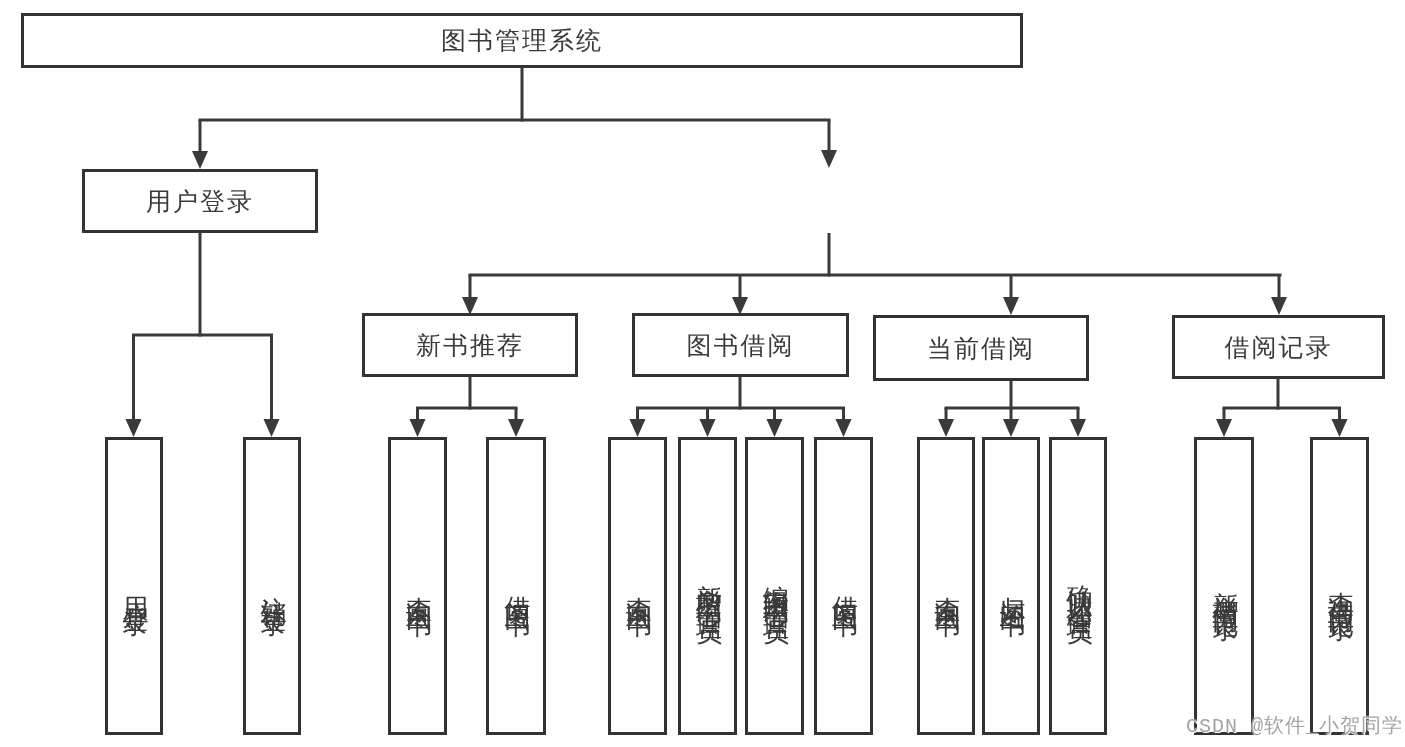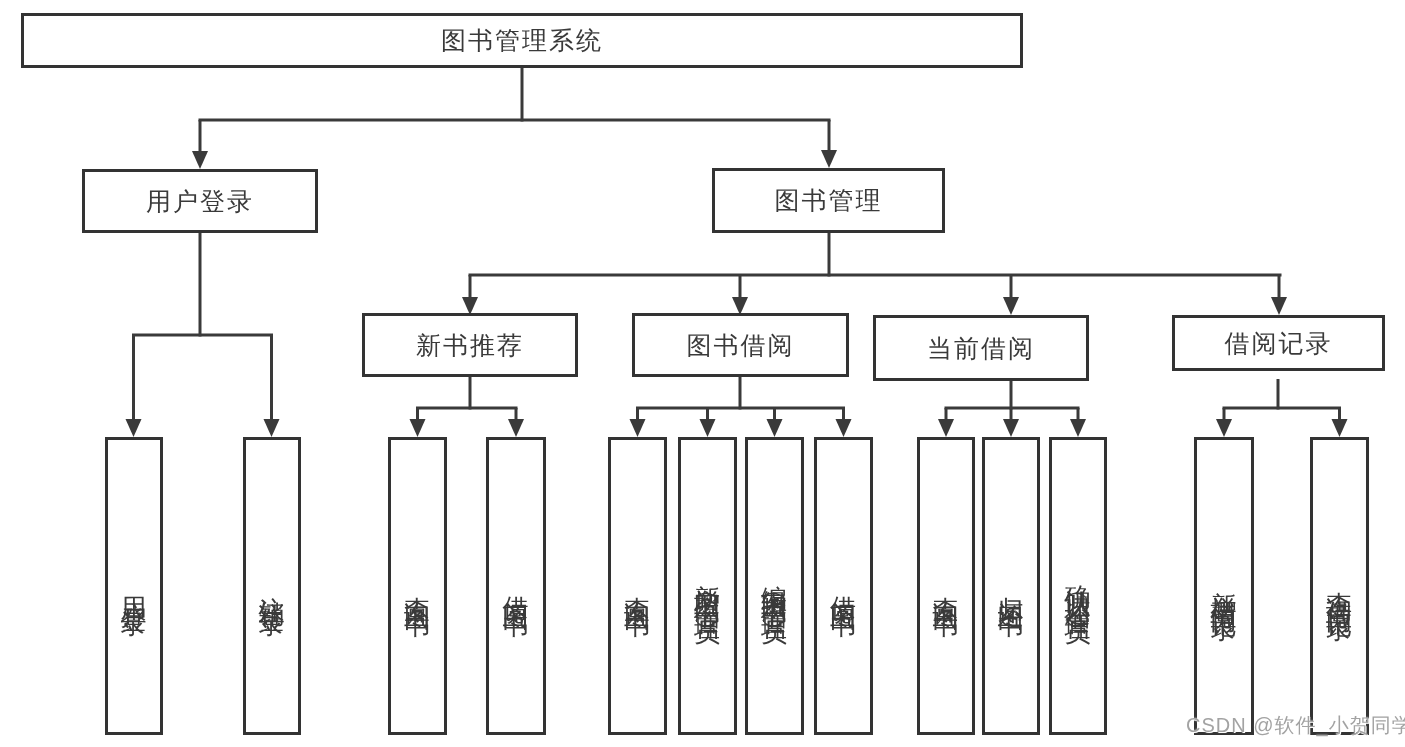--- a/index.html
+++ b/index.html
@@ -1,20 +1,20 @@
 <!DOCTYPE html>
 <html><head>
 <meta charset="utf-8">
 <style>
   html,body{margin:0;padding:0;background:#ffffff;}
   #stage{
     position:relative;
     width:1405px;height:747px;
     background:#ffffff;
-    font-family:Liberation Sans, sans-serif;
+    font-family:Liberation Mono, monospace;
     overflow:hidden;
   }
   #wires{position:absolute;left:0;top:0;z-index:1;}
   #wires line{stroke:#3a3a3a;stroke-width:3;}
   #wires polygon{fill:#3a3a3a;}
   .node{
     position:absolute;z-index:2;
     background:#ffffff;
     border:3px solid #333333;
     box-sizing:border-box;
@@ -122,26 +122,25 @@
       <line x1="1224" y1="408" x2="1224" y2="420"></line>
       <polygon points="1216,419 1232,419 1224,437"></polygon>
       <line x1="1339.5" y1="408" x2="1339.5" y2="420"></line>
       <polygon points="1331.5,419 1347.5,419 1339.5,437"></polygon>
     </g>
   </svg>
 
   <div class="node" style="left:21px;top:13px;width:1002px;height:55px;">图书管理系统</div>
 
   <div class="node" style="left:82px;top:169px;width:236px;height:64px;">用户登录</div>
-  <div class="node" style="left:712px;top:168px;width:233px;height:65px;">图书管理</div>
 
   <div class="node" style="left:632px;top:313px;width:217px;height:64px;">图书借阅</div>
   <div class="node" style="left:362px;top:313px;width:216px;height:64px;">新书推荐</div>
   <div class="node" style="left:873px;top:315px;width:216px;height:66px;">当前借阅</div>
-  <div class="node" style="left:1172px;top:315px;width:213px;height:56px;">借阅记录</div>
+  <div class="node" style="left:1172px;top:315px;width:213px;height:64px;">借阅记录</div>
 
   <div class="leaf" style="left:105px;top:437px;width:58px;height:298px;">用户登录</div>
   <div class="leaf" style="left:243px;top:437px;width:58px;height:298px;">注销登录</div>
 
   <div class="leaf" style="left:388px;top:437px;width:59px;height:298px;">查询图书</div>
   <div class="leaf" style="left:486px;top:437px;width:60px;height:298px;">借阅图书</div>
 
   <div class="leaf" style="left:608px;top:437px;width:59px;height:298px;">查询图书</div>
   <div class="leaf" style="left:678px;top:437px;width:59px;height:298px;">新增图书（管理员）</div>
   <div class="leaf" style="left:745px;top:437px;width:59px;height:298px;">编辑图书（管理员）</div>

